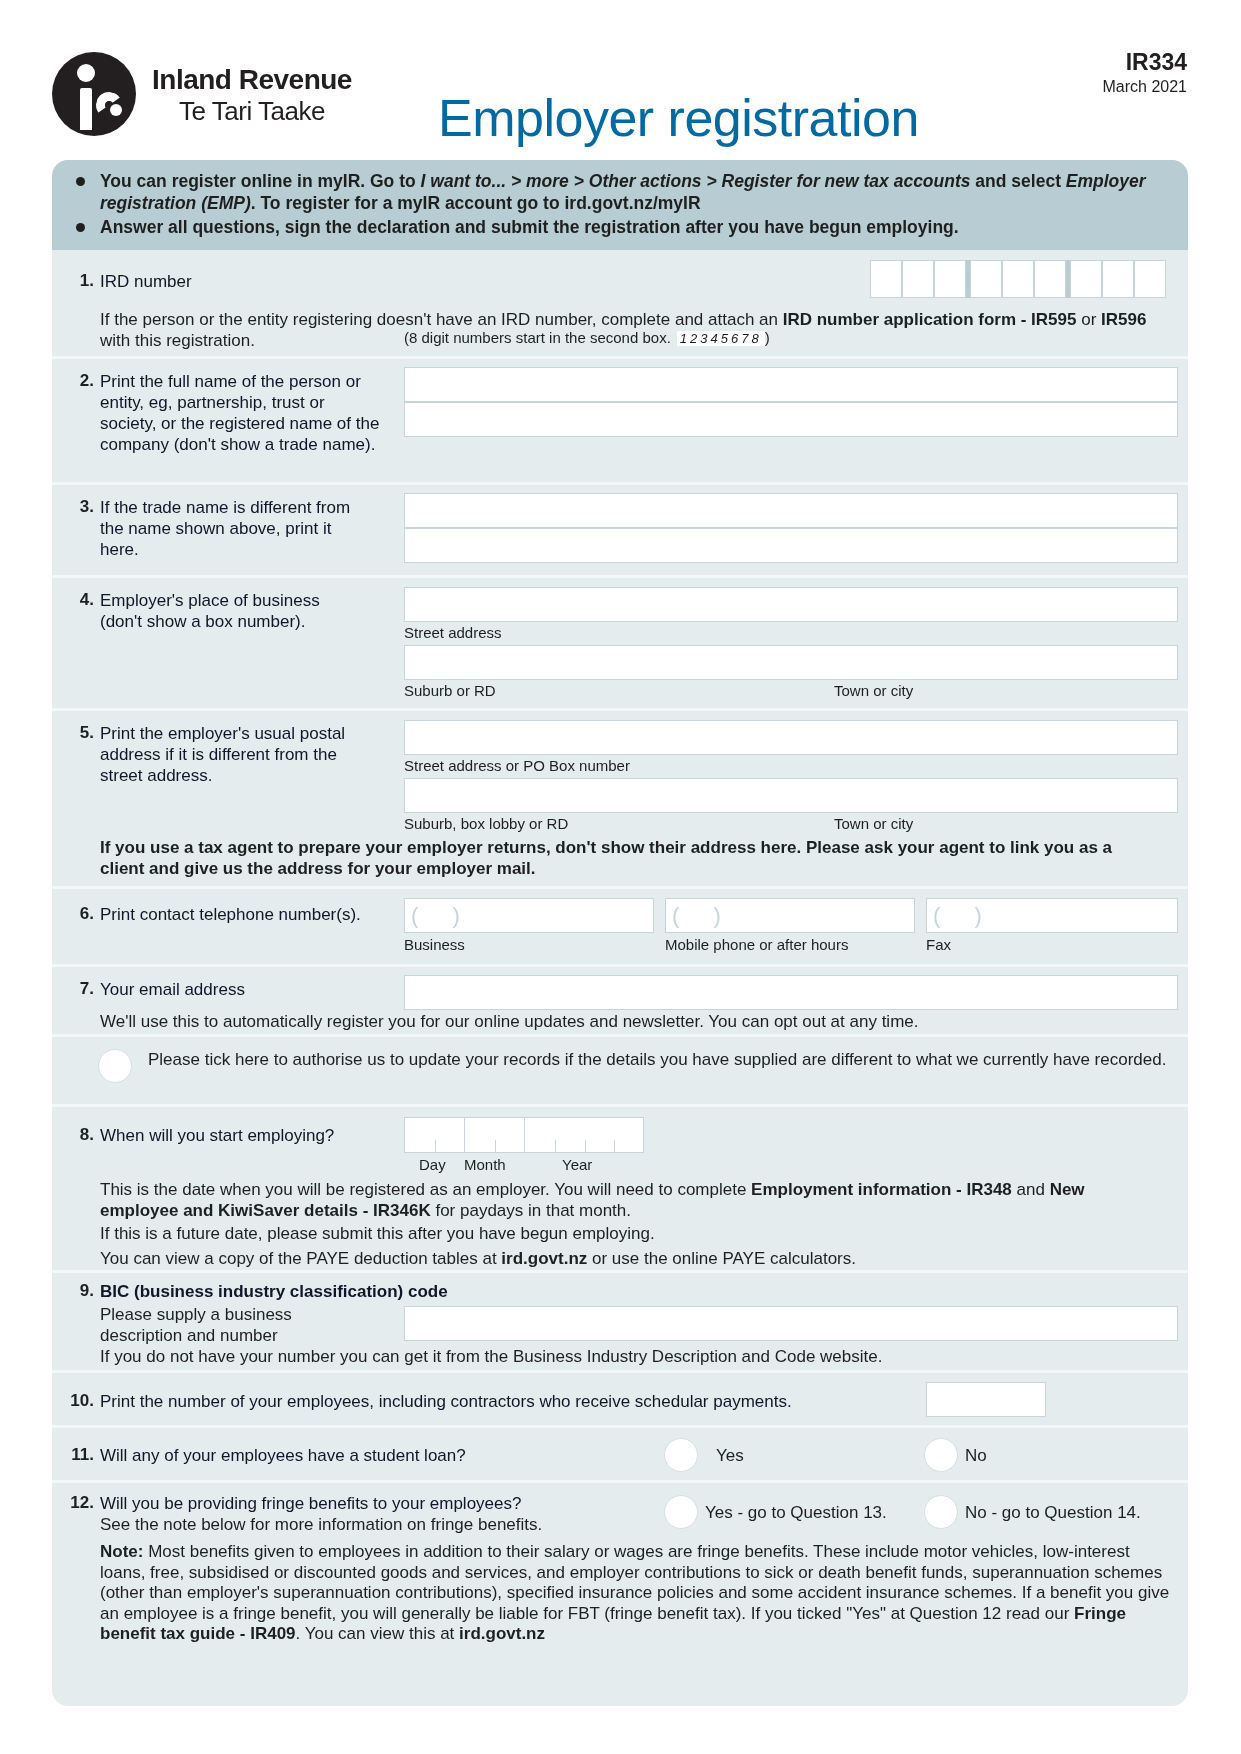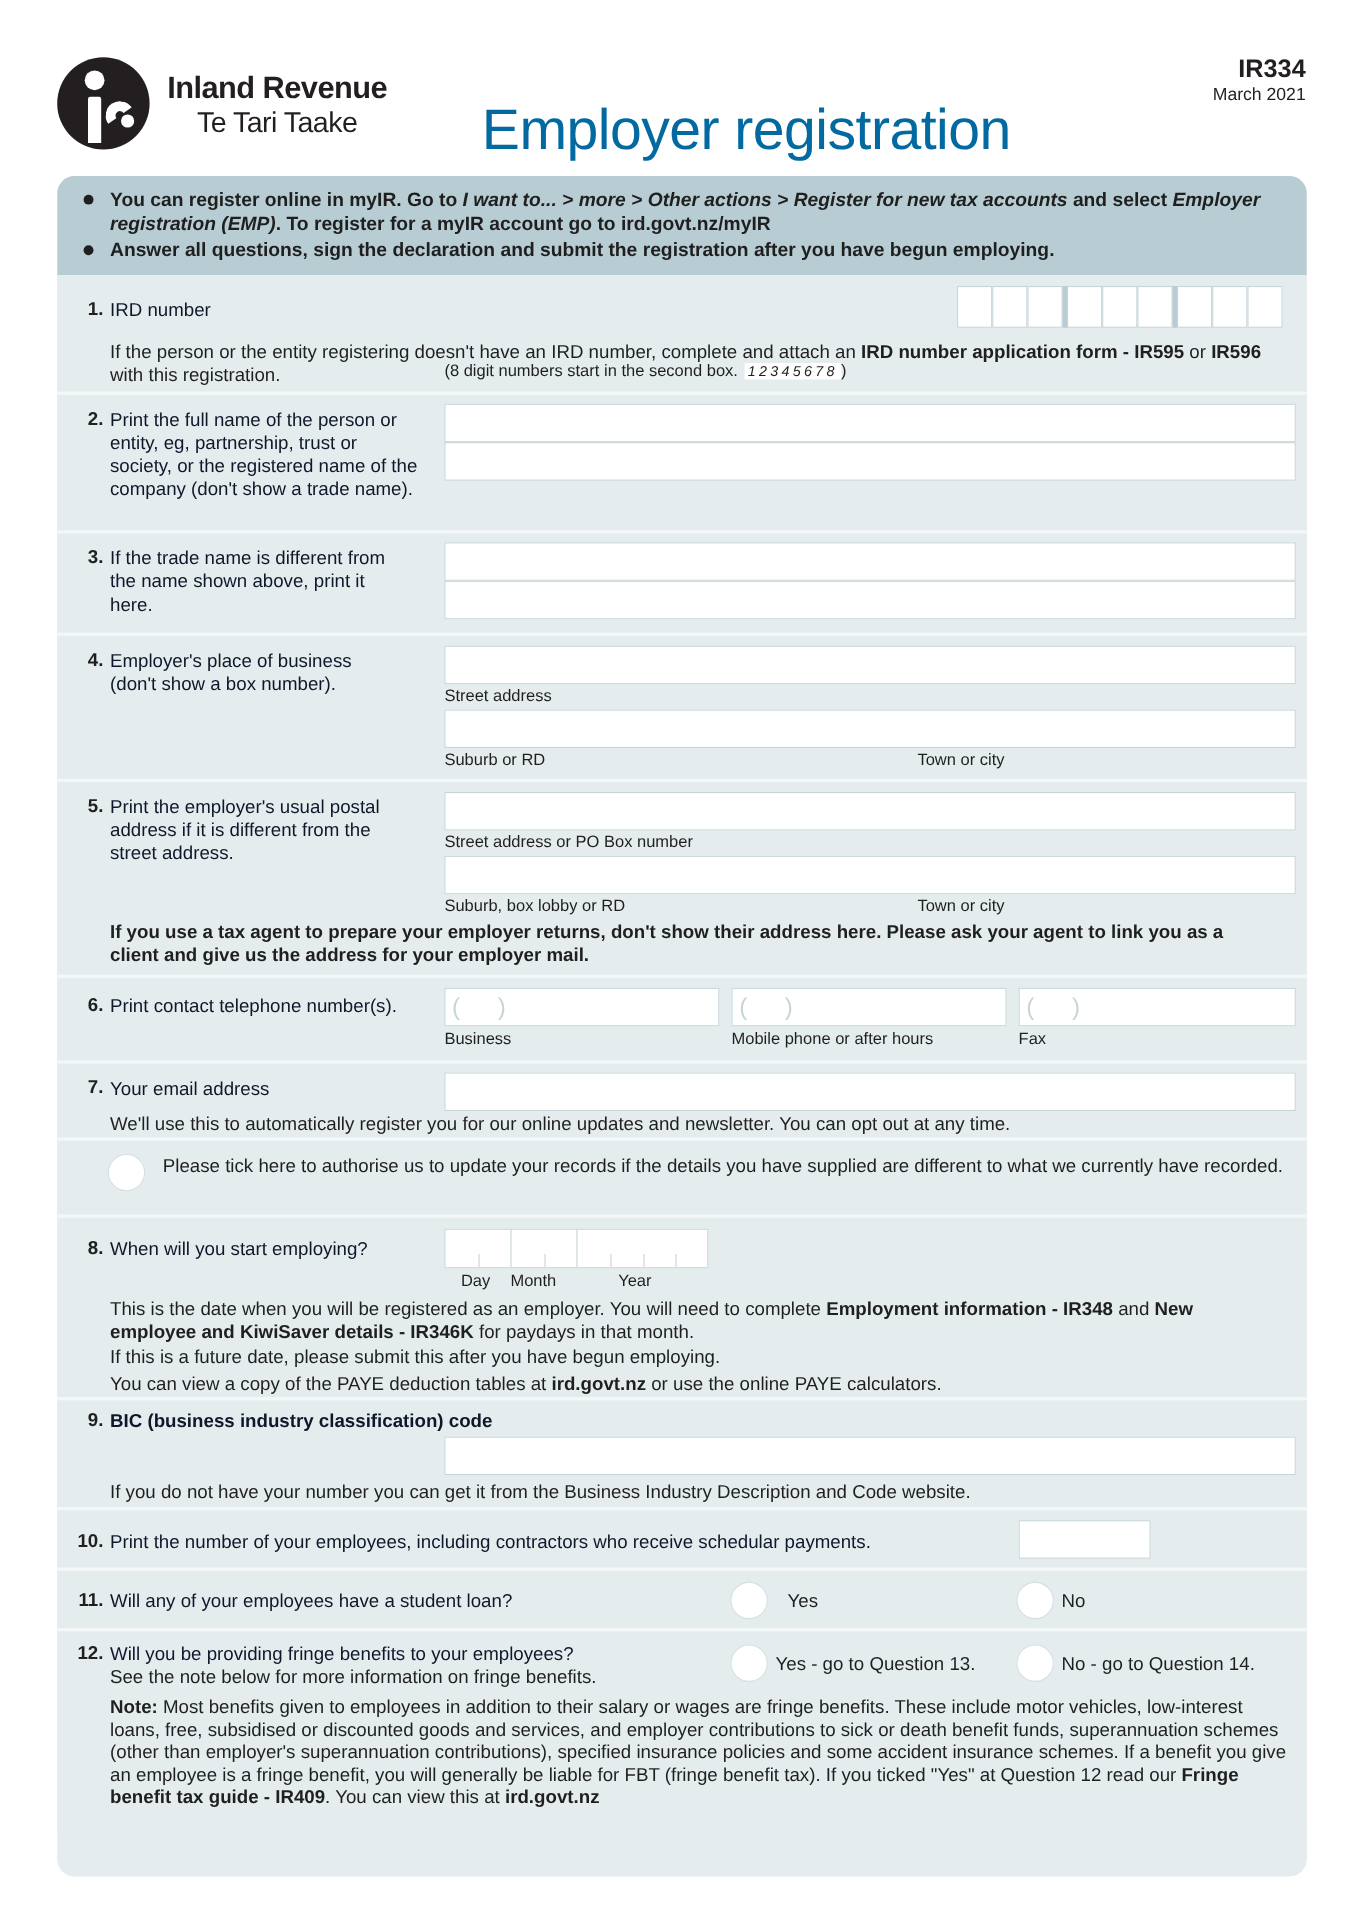--- a/index.html
+++ b/index.html
@@ -178,20 +178,21 @@
     <div class="lbl" style="left:412px;top:49px">Month</div>
     <div class="lbl" style="left:510px;top:49px">Year</div>
     <div class="txt" style="top:72px;width:1060px;"><span>This is the date when you will be registered as an employer. You will need to complete </span><b>Employment information - IR348</b><span> and </span><b>New employee and KiwiSaver details - IR346K</b><span> for paydays in that month.</span></div>
     <div class="txt" style="top:116px">If this is a future date, please submit this after you have begun employing.</div>
     <div class="txt" style="top:141px"><span>You can view a copy of the PAYE deduction tables at </span><b>ird.govt.nz</b><span> or use the online PAYE calculators.</span></div>
   </div>
 
   <div class="sec" style="height:100px;margin-top:8px">
     <div class="qn" style="top:8px">9.</div>
     <div class="qt" style="top:8px;font-weight:bold;">BIC (business industry classification) code</div>
+    <div class="txt" style="top:31px;width:230px;">Please supply a business description and number</div>
     <div class="box" style="left:352px;top:33px;width:774px;height:35px"></div>
     <div class="txt" style="top:73px">If you do not have your number you can get it from the Business Industry Description and Code website.</div>
   </div>
 
   <div class="sec" style="height:55px">
     <div class="qn" style="top:18px">10.</div>
     <div class="qt" style="top:18px">Print the number of your employees, including contractors who receive schedular payments.</div>
     <div class="box" style="left:874px;top:9px;width:120px;height:35px"></div>
   </div>
 

